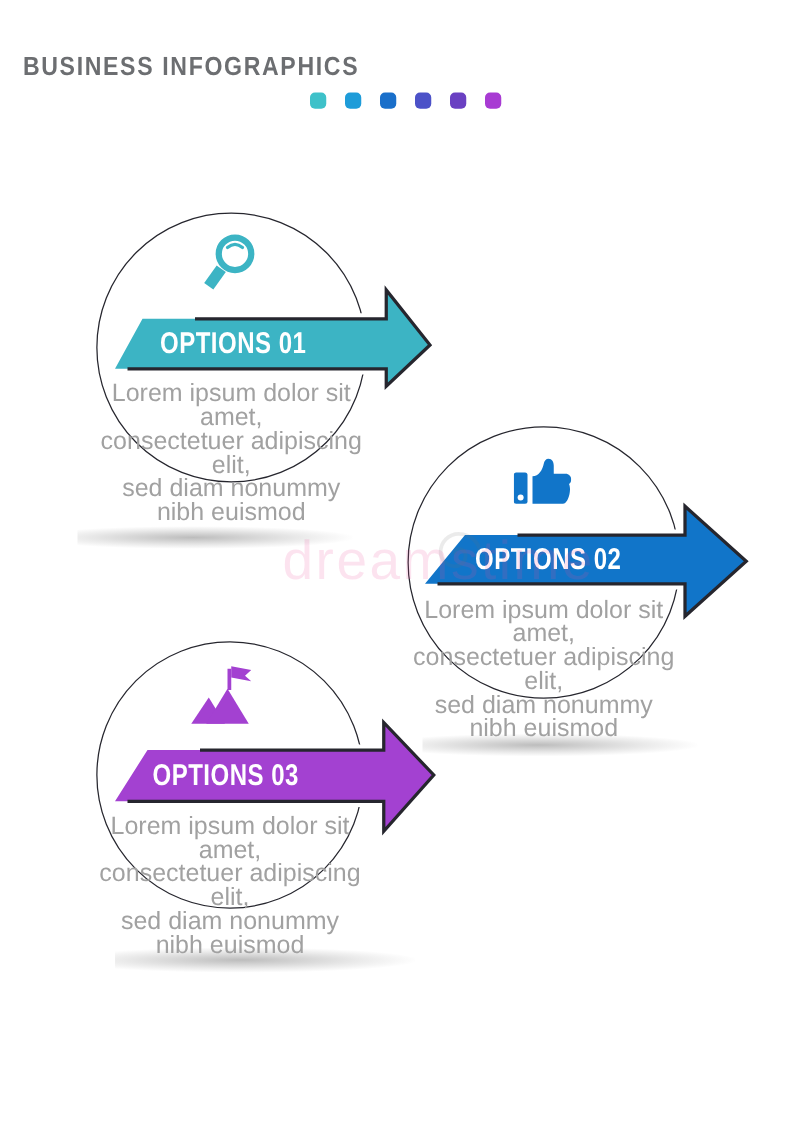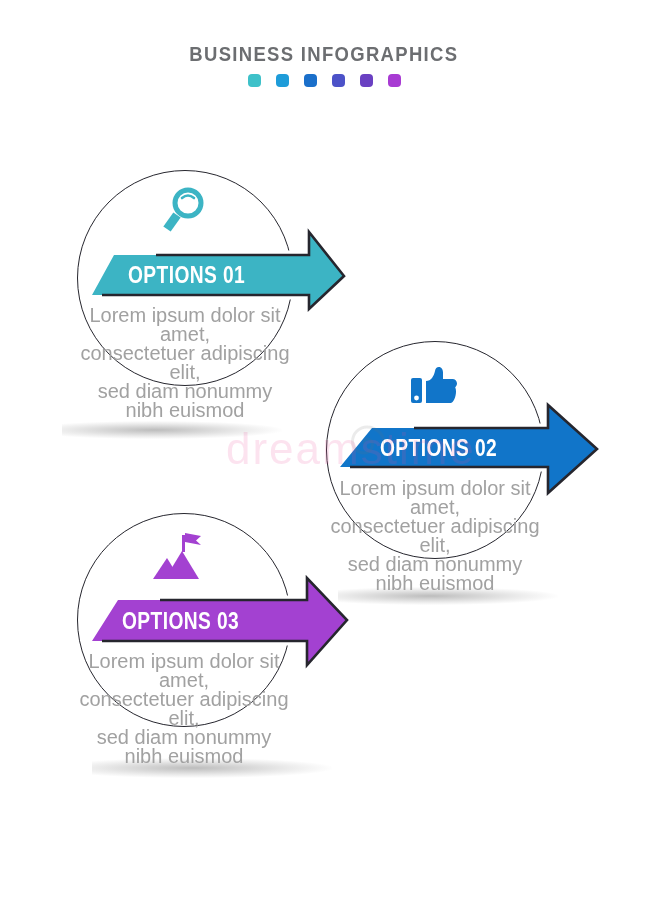--- a/index.html
+++ b/index.html
@@ -1,20 +1,20 @@
 <!DOCTYPE html>
 <html><head>
 <meta charset="utf-8">
 <style>
   html,body{margin:0;padding:0;background:#ffffff;}
   #canvas{position:relative;width:648px;height:900px;background:#ffffff;overflow:hidden;
           font-family:"Liberation Sans", sans-serif;}
 
   
-  .header{position:absolute;top:42px;left:0;width:648px;text-align:center;z-index:3;}
+  .header{position:absolute;top:42px;left:0;width:648px;z-index:3;}
   .title{display:inline-block;font-size:21px;font-weight:bold;color:#6c6e71;
          letter-spacing:1.5px;transform:scaleX(.88);transform-origin:center;}
   .palette{position:absolute;top:74px;left:0;width:648px;display:flex;
            justify-content:center;gap:15px;z-index:3;}
   .palette span{width:13px;height:13px;border-radius:4px;display:block;}
 
   
   .shadow{position:absolute;z-index:0;
           background:radial-gradient(ellipse at 42% 50%, rgba(60,60,60,.34) 0%,
                      rgba(110,110,110,.14) 48%, rgba(255,255,255,0) 72%);}

